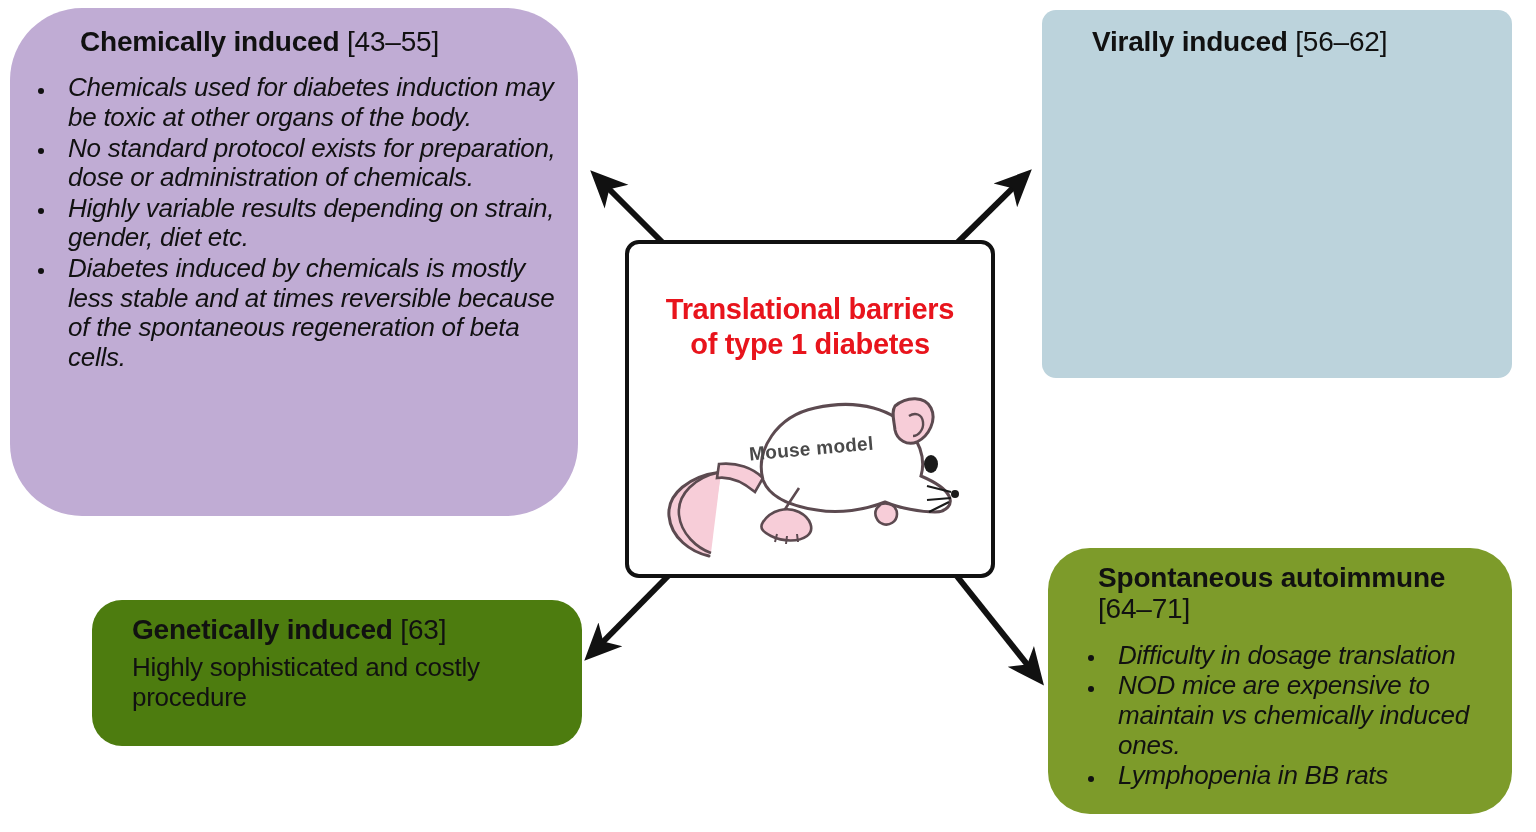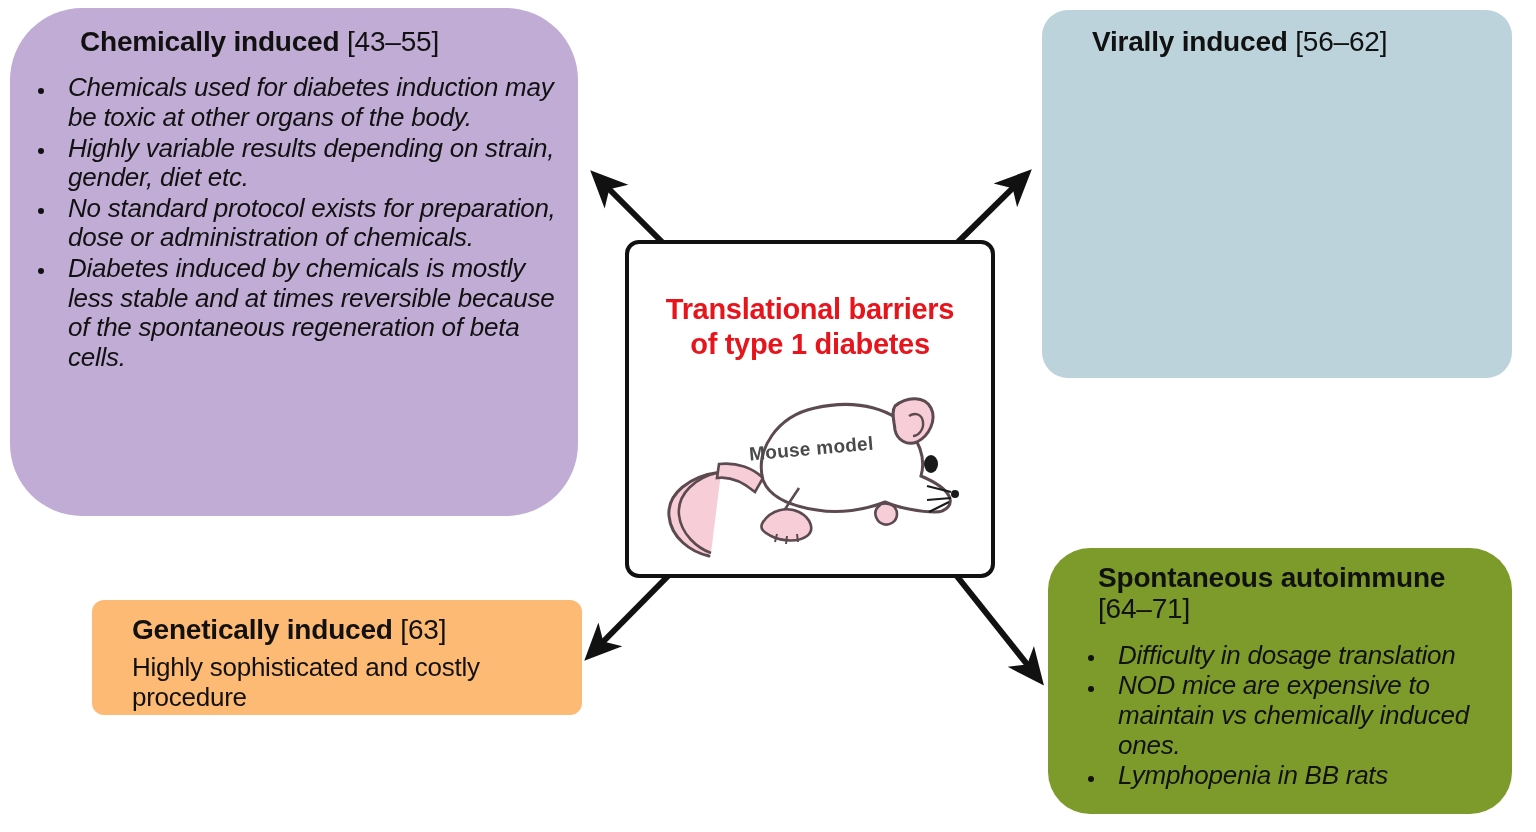--- a/index.html
+++ b/index.html
@@ -13,31 +13,31 @@
   .box{position:absolute;box-sizing:border-box;}
 
   
   #box-chemical{
     left:10px;top:8px;width:568px;height:508px;
     background:#c0acd4;border-radius:72px 72px 72px 72px;
   }
   
   #box-viral{
     left:1042px;top:10px;width:470px;height:368px;
-    background:#bcd3dc;border-radius:26px;
+    background:#bcd3dc;border-radius:14px;
   }
   
   #box-spontaneous{
     left:1048px;top:548px;width:464px;height:266px;
     background:#7d9b2a;border-radius:42px;padding-left:8px;
   }
   
   #box-genetic{
-    left:92px;top:600px;width:490px;height:115px;
-    background:#fdba74;border-radius:12px;
+    left:92px;top:600px;width:490px;height:146px;
+    background:#4d7c0f;border-radius:30px;
   }
   
   #box-center{
     left:625px;top:240px;width:370px;height:338px;
     background:#ffffff;border:4px solid #111111;border-radius:14px;
   }
 
   .box-title{
     font-weight:bold;color:#111111;line-height:1.12;
     letter-spacing:-0.2px;
@@ -103,22 +103,22 @@
     <path d="M 952,570 L 1038,678" stroke="#111111" stroke-width="6" fill="none" marker-end="url(#ah)"></path>
   </svg>
 
   <div class="box" id="box-chemical">
     <div class="box-title">
       <span>Chemically induced</span>
       <span class="refs">[43–55]</span>
     </div>
     <ul class="bullets">
       <li>Chemicals used for diabetes induction may be toxic at other organs of the body.</li>
+      <li>No standard protocol exists for preparation, dose or administration of chemicals.</li>
       <li>Highly variable results depending on strain, gender, diet etc.</li>
-      <li>No standard protocol exists for preparation, dose or administration of chemicals.</li>
       <li>Diabetes induced by chemicals is mostly less stable and at times reversible because of the spontaneous regeneration of beta cells.</li>
     </ul>
   </div>
 
   <div class="box" id="box-viral">
     <div class="box-title">
       <span>Virally induced</span>
       <span class="refs">[56–62]</span>
     </div>
   </div>

